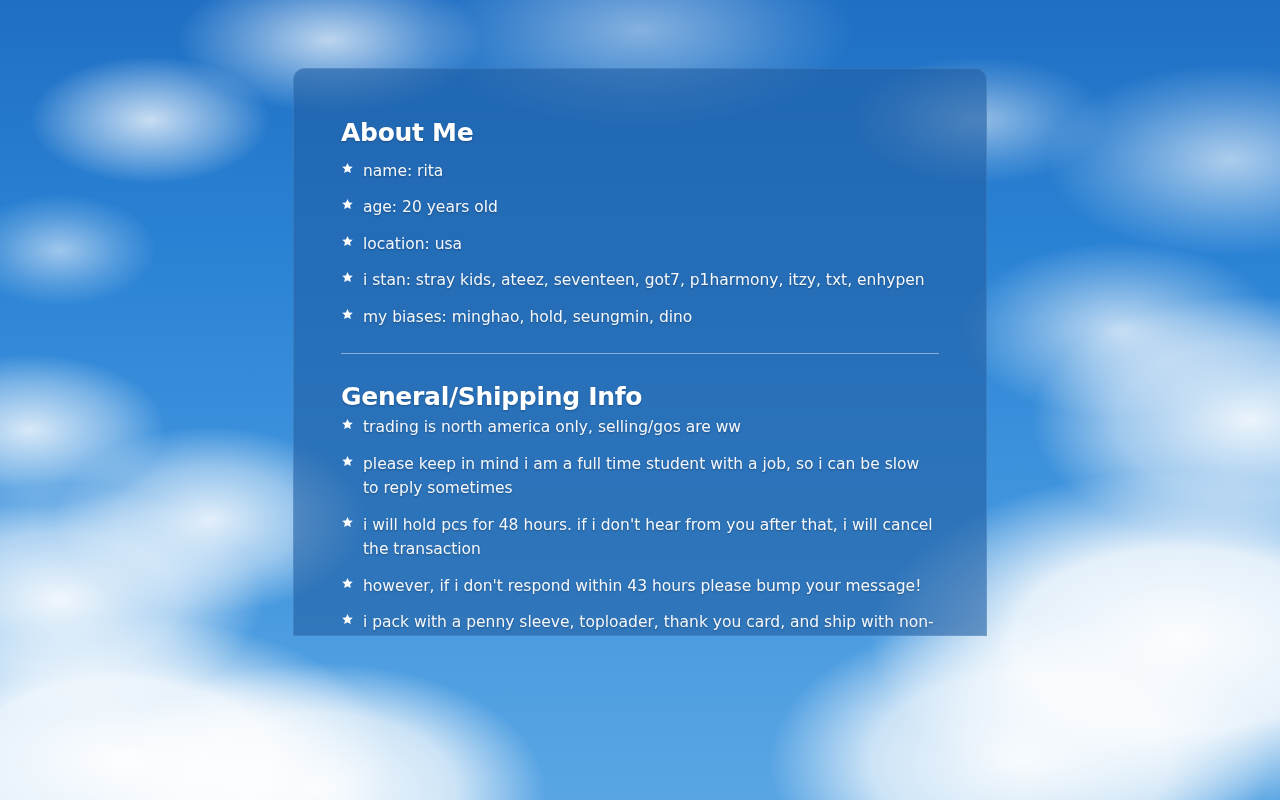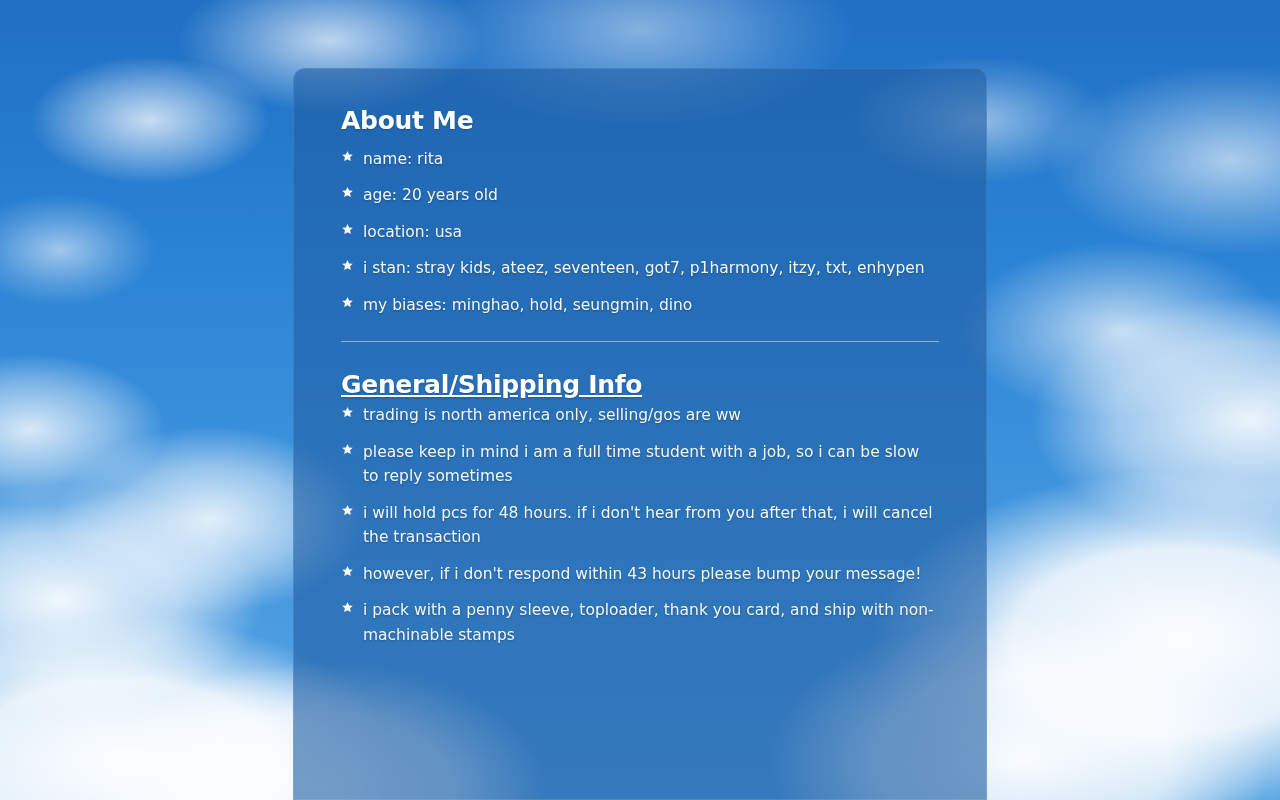--- a/index.html
+++ b/index.html
@@ -37,40 +37,40 @@
       radial-gradient(ellipse 260px 120px at 640px 30px, rgba(255,255,255,0.45) 0%, rgba(255,255,255,0.12) 55%, rgba(255,255,255,0) 82%),
       linear-gradient(180deg, #1f6fc4 0%, #2a82d4 30%, #3e93dd 60%, #5aa6e4 100%);
   }
 
   
   #profile-card {
     position: absolute;
     left: 293px;
     top: 68px;
     width: 694px;
-    height: 732px;
+    height: 568px;
     border-radius: 12px 12px 0 0;
     background: rgba(32, 96, 164, 0.62);
     box-shadow: 0 0 0 1px rgba(255,255,255,0.10) inset;
     overflow: hidden;
     box-sizing: border-box;
-    padding: 0 48px;
+    padding: 12px 48px;
   }
 
   .section-title {
     color: #ffffff;
     font-family: "DejaVu Sans", sans-serif;
     font-size: 25px;
     font-weight: bold;
     letter-spacing: -0.3px;
     margin: 0;
     text-shadow: 0 1px 2px rgba(0,0,0,0.25);
   }
   #about-title { padding-top: 38px; }
-  #shipping-title { padding-top: 2px; text-decoration: underline; }
+  #shipping-title { padding-top: 2px; }
 
   ul.bullet-list {
     list-style: none;
     margin: 0;
     padding: 0;
   }
   ul#about-list { margin-top: 12px; }
   ul#shipping-list { margin-top: 4px; }
 
   li.bullet-item {

